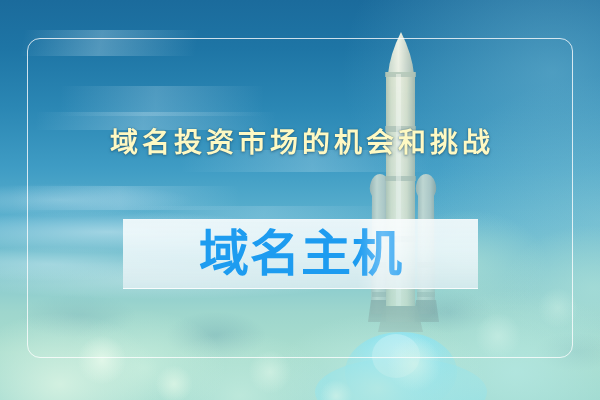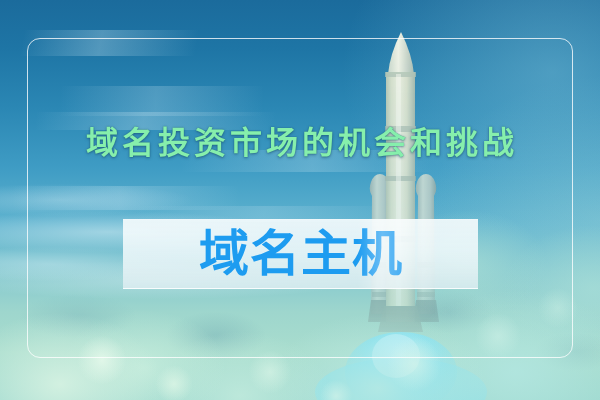--- a/index.html
+++ b/index.html
@@ -135,24 +135,24 @@
     pointer-events: none;
   }
 
   
   #headline {
     position: absolute;
     left: 0;
     top: 126px;
     width: 600px;
     text-align: center;
-    font-size: 32px;
+    font-size: 28px;
     line-height: 34px;
     font-weight: bold;
-    color: #86efac;
+    color: #fef9c3;
     letter-spacing: 4px;
     text-indent: 4px;
     white-space: nowrap;
     text-shadow:
        0 1px 3px rgba(16,64,94,0.55),
        0 0 1px rgba(16,64,94,0.65);
   }
 
   
   #keyword-bar {

